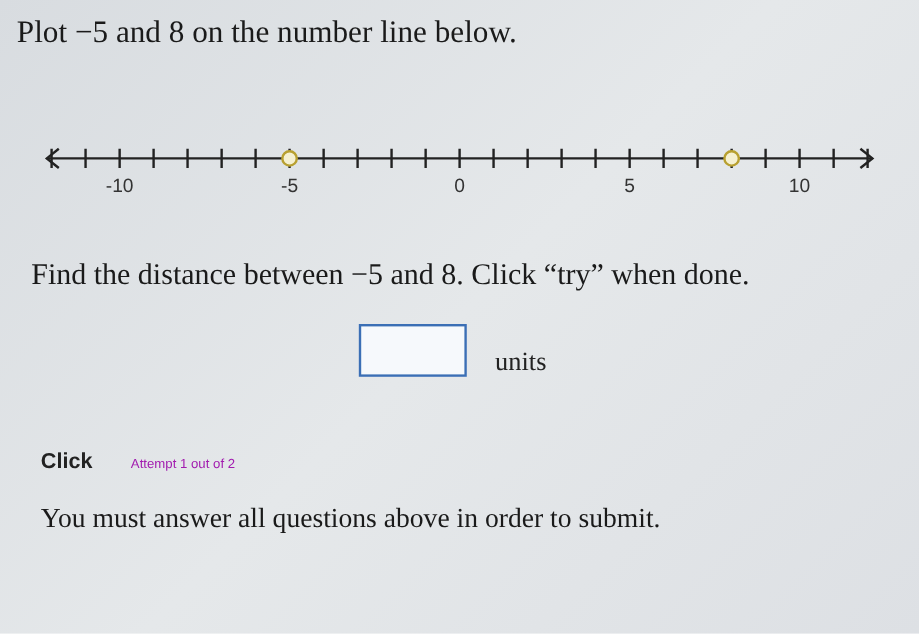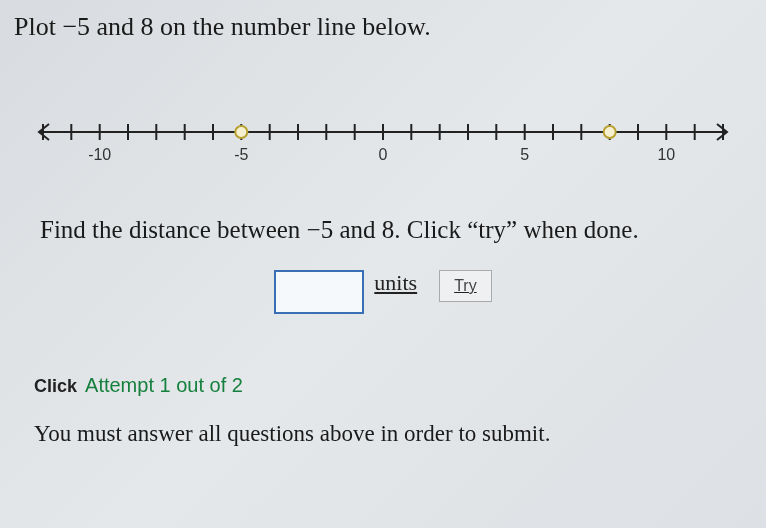--- a/index.html
+++ b/index.html
@@ -29,30 +29,29 @@
   .nl-tick { stroke: #222; stroke-width: 2; }
   .nl-label {
     font-family: Arial, sans-serif;
     font-size: 16px;
     fill: #333;
     text-anchor: middle;
   }
   .nl-point-open { fill: #f5f0d0; stroke: #b8a030; stroke-width: 2; }
   .question {
     font-size: 25px;
-    padding: 34px 20px 0 40px;
+    padding: 34px 20px 0 26px;
     color: #1a1a1a;
   }
   .input-row {
     display: flex;
-    align-items: flex-start;
+    align-items: flex-end;
     justify-content: center;
     margin-top: 26px;
-    gap: 10px;
-    text-decoration: underline;
+    gap: 24px;
   }
   .answer-input {
     width: 90px;
     height: 44px;
     border: 2px solid #3b6fb5;
     background: #f6f9fc;
     font-size: 18px;
     text-align: center;
     outline: none;
   }
@@ -70,21 +69,21 @@
     border: 1px solid #aaa;
     color: #444;
     cursor: pointer;
   }
   .answer-section {
     margin: 60px 0 0 34px;
     font-family: Arial, sans-serif;
     font-size: 18px;
   }
   .answer-bold { font-weight: bold; color: #222; }
-  .attempt { color: #15803d; margin-left: 3px; font-size: 20px;}
+  .attempt { color: #a21caf; margin-left: 27px; font-size: 11px;}
   .footer-msg {
     margin: 24px 14px 0 34px;
     font-size: 23px;
     font-family: Georgia, serif;
     color: #1a1a1a;
   }
 </style>
 </head>
 <body>
 
@@ -135,21 +134,20 @@
     <circle class="nl-point-open" cx="208.3" cy="20" r="6"></circle>
     <circle class="nl-point-open" cx="576.7" cy="20" r="6"></circle>
   </svg>
 </div>
 
 <div class="question">Find the distance between −5 and 8. Click “try” when done.</div>
 
 <div class="input-row">
   <input class="answer-input" type="text" value="" style="">
   <span class="units-label">units</span>
-  <button class="try-btn">Try</button>
 </div>
 
 <div class="answer-section">
   <span class="answer-bold">Click</span>
   <span class="attempt">Attempt 1 out of 2</span>
 </div>
 
 <div class="footer-msg">You must answer all questions above in order to submit.</div>
 
 </body></html>

